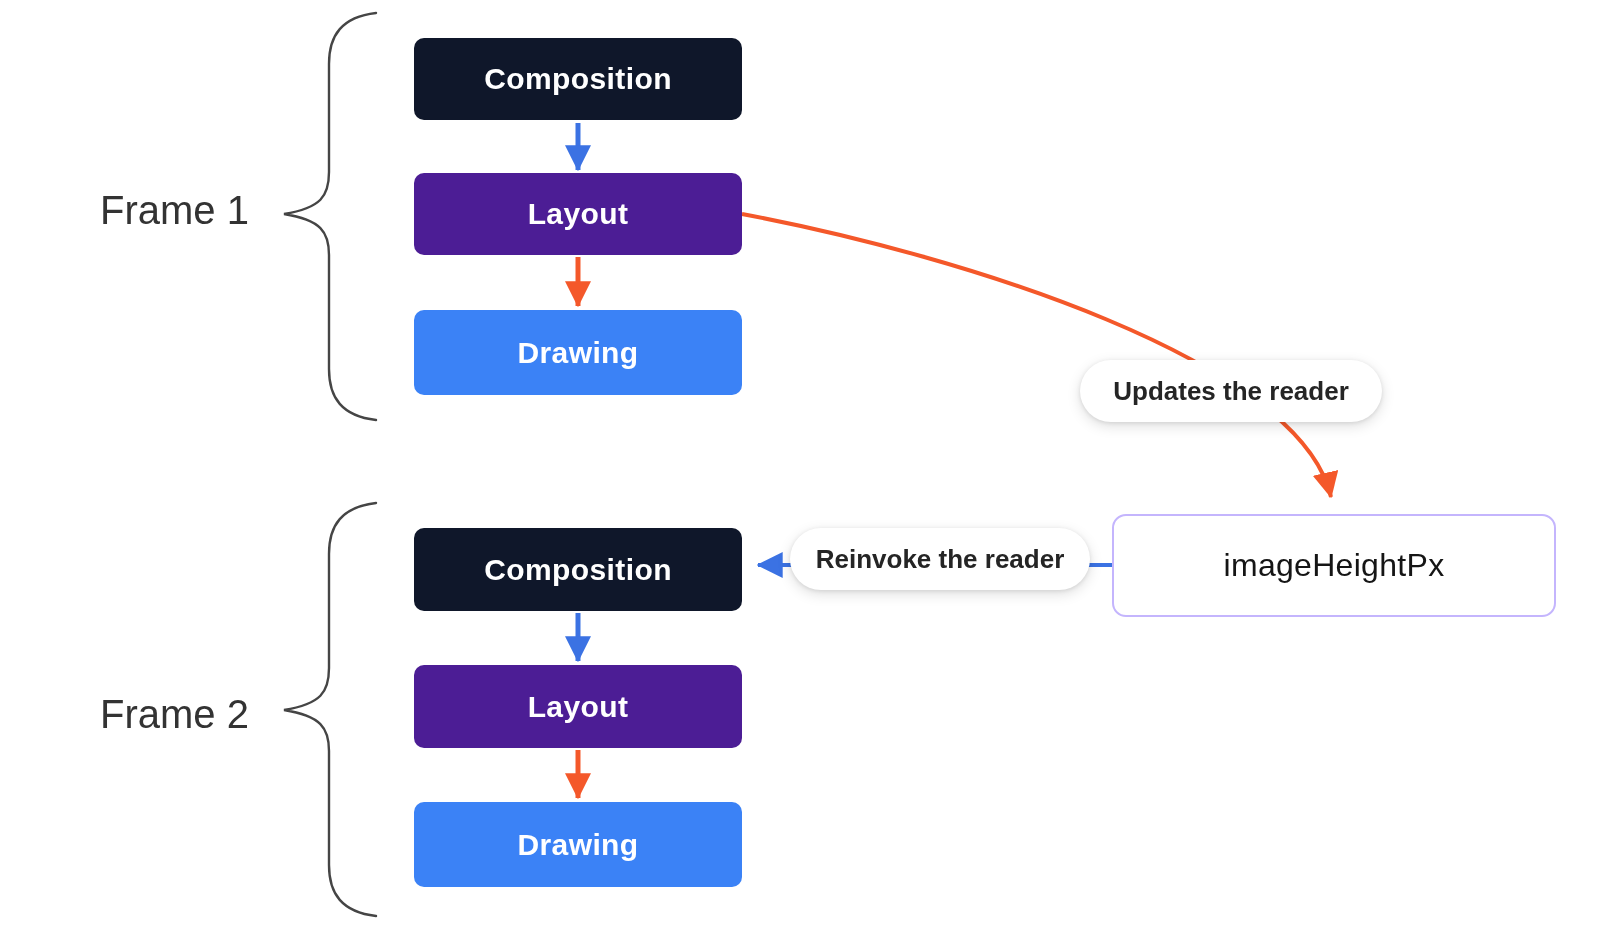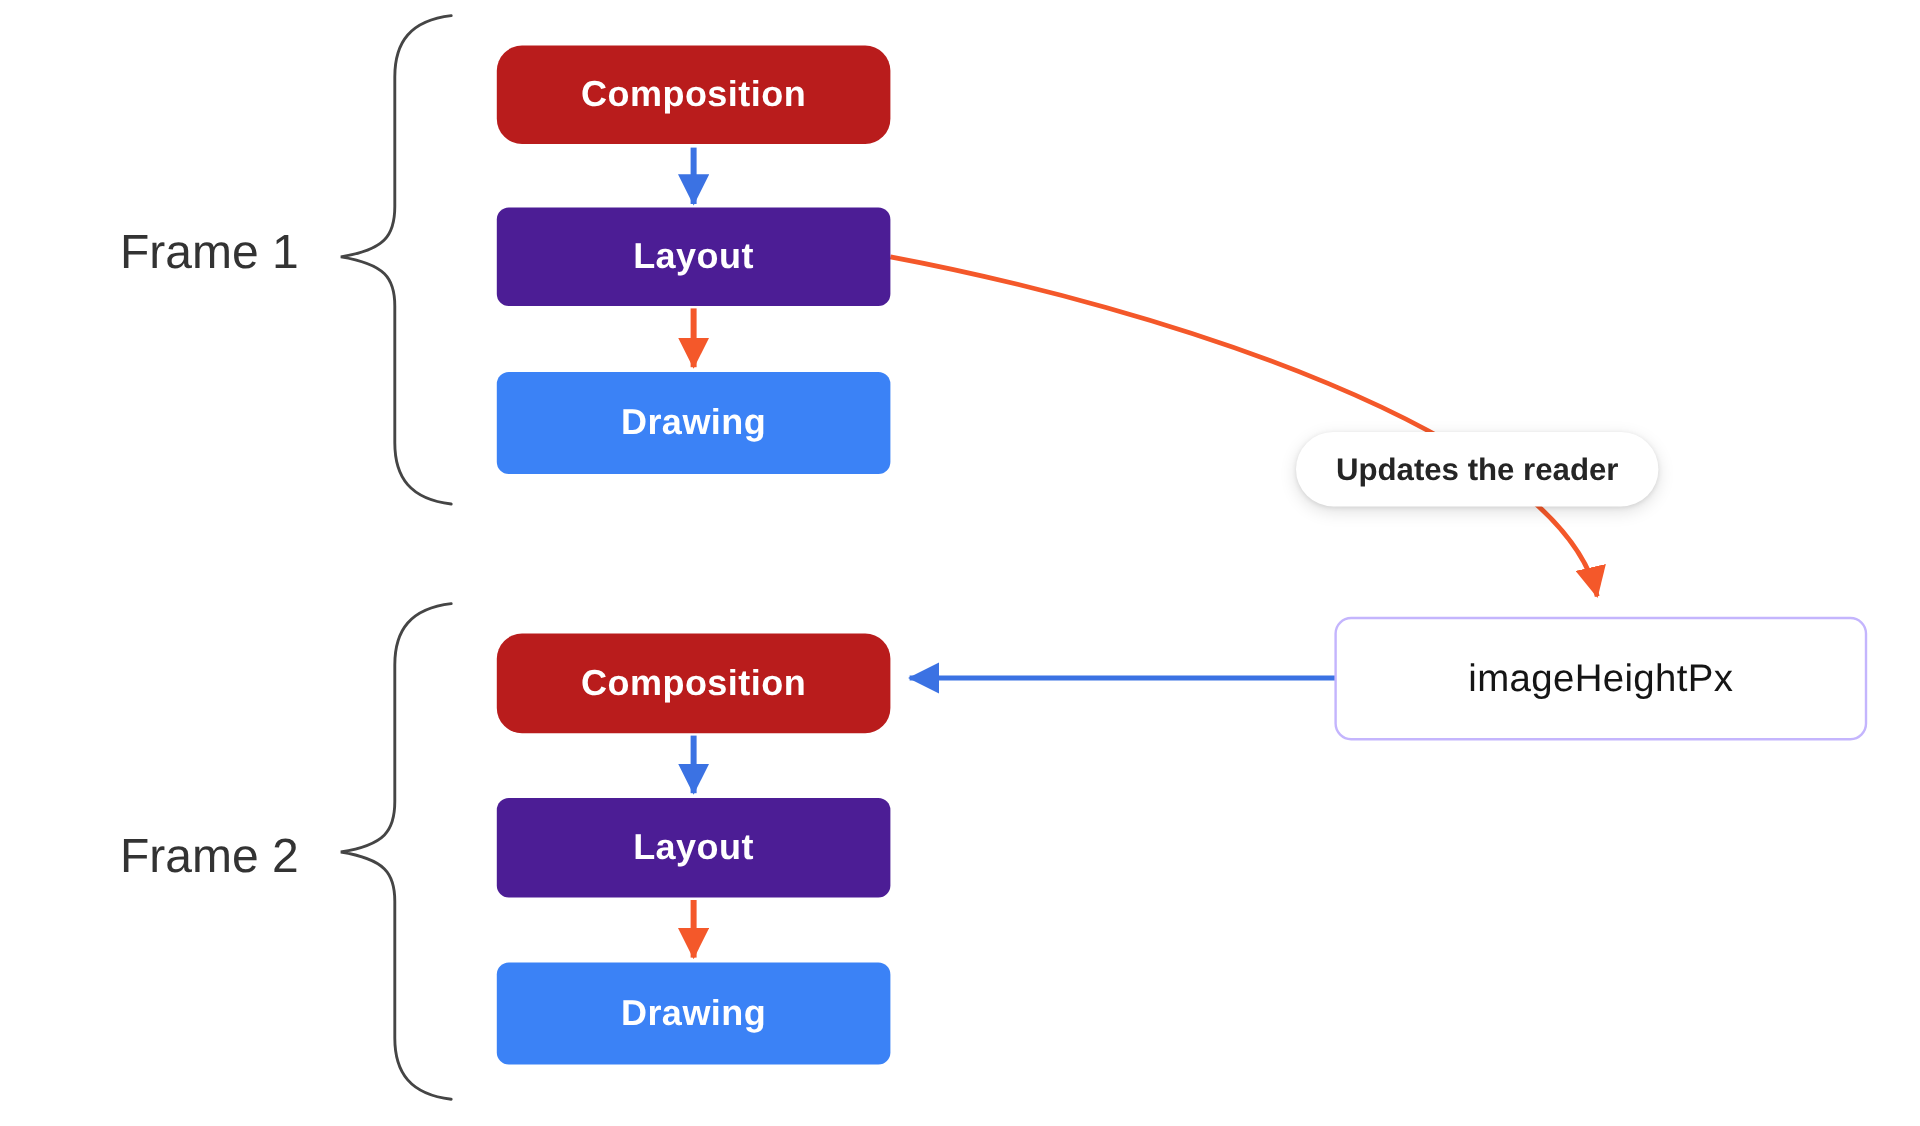--- a/index.html
+++ b/index.html
@@ -9,21 +9,21 @@
   }
   .wires{position:absolute;left:0;top:0;width:1600px;height:938px;}
   .brace{fill:none;stroke-width:2.4px;stroke-linecap:round;}
   .arrow-v{fill:none;stroke-width:5px;}
   .arrow-thin{fill:none;stroke-width:4px;}
   .flow-box{
     position:absolute;left:414px;width:328px;border-radius:10px;
     display:flex;align-items:center;justify-content:center;
     color:#ffffff;font-weight:700;font-size:30px;letter-spacing:.4px;
   }
-  .box-blue{background:#b91c1c;border-radius:21px;}
+  .box-blue{background:#0f172a;}
   .box-orange{background:#4c1d95;}
   .box-dark{background:#3b82f6;}
   .b-f1-comp{top:38px;height:82px;}
   .b-f1-layout{top:173px;height:82px;}
   .b-f1-draw{top:310px;height:85px;}
   .b-f2-comp{top:528px;height:83px;}
   .b-f2-layout{top:665px;height:83px;}
   .b-f2-draw{top:802px;height:85px;}
   .frame-label{
     position:absolute;left:100px;font-size:40px;font-weight:400;
@@ -80,16 +80,17 @@
 
   <div class="flow-box box-blue b-f1-comp">Composition</div>
   <div class="flow-box box-orange b-f1-layout">Layout</div>
   <div class="flow-box box-dark b-f1-draw">Drawing</div>
 
   <div class="flow-box box-blue b-f2-comp">Composition</div>
   <div class="flow-box box-orange b-f2-layout">Layout</div>
   <div class="flow-box box-dark b-f2-draw">Drawing</div>
 
   <div class="callout c-updates">Updates the reader</div>
+  <div class="callout c-reinvoke">Reinvoke the reader</div>
 
   <div class="value-box">imageHeightPx</div>
 
 </div>
 
 </body></html>

